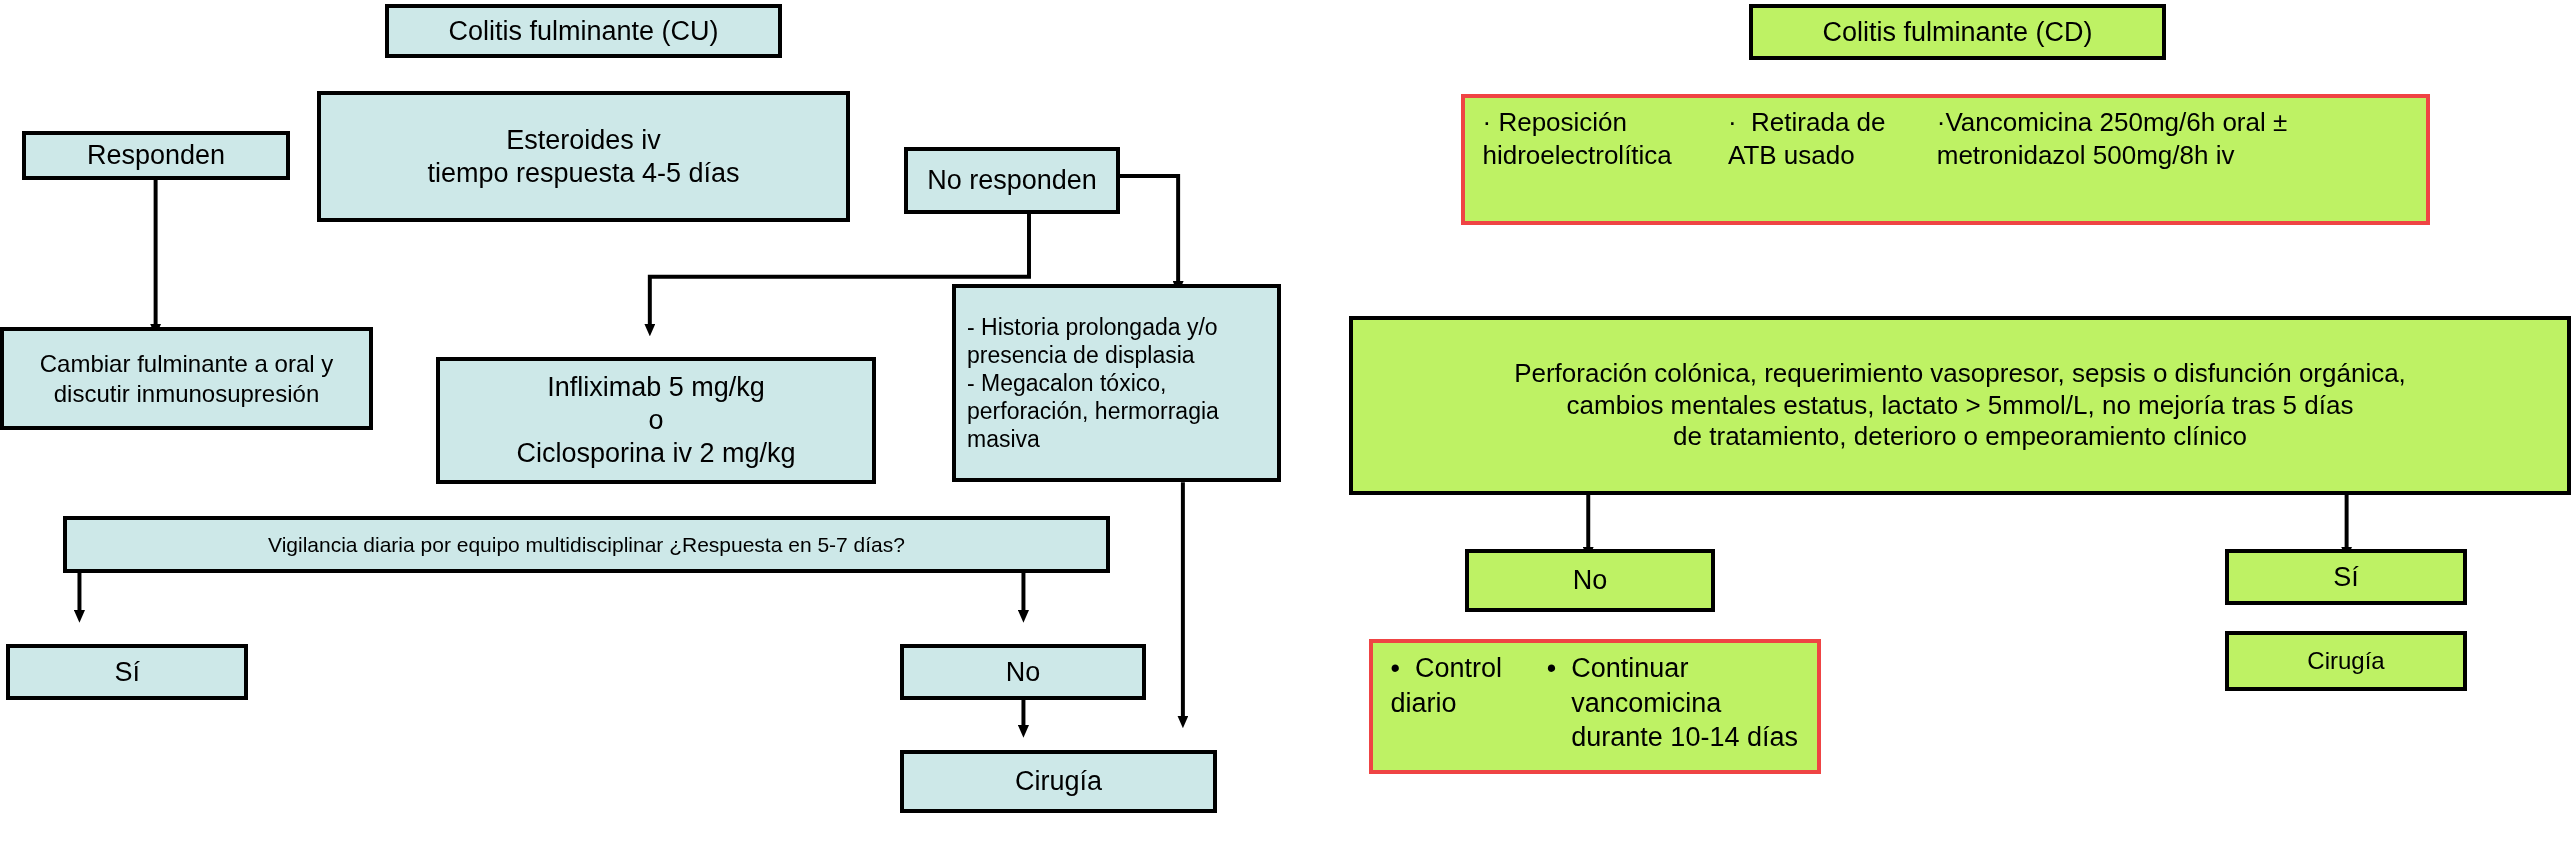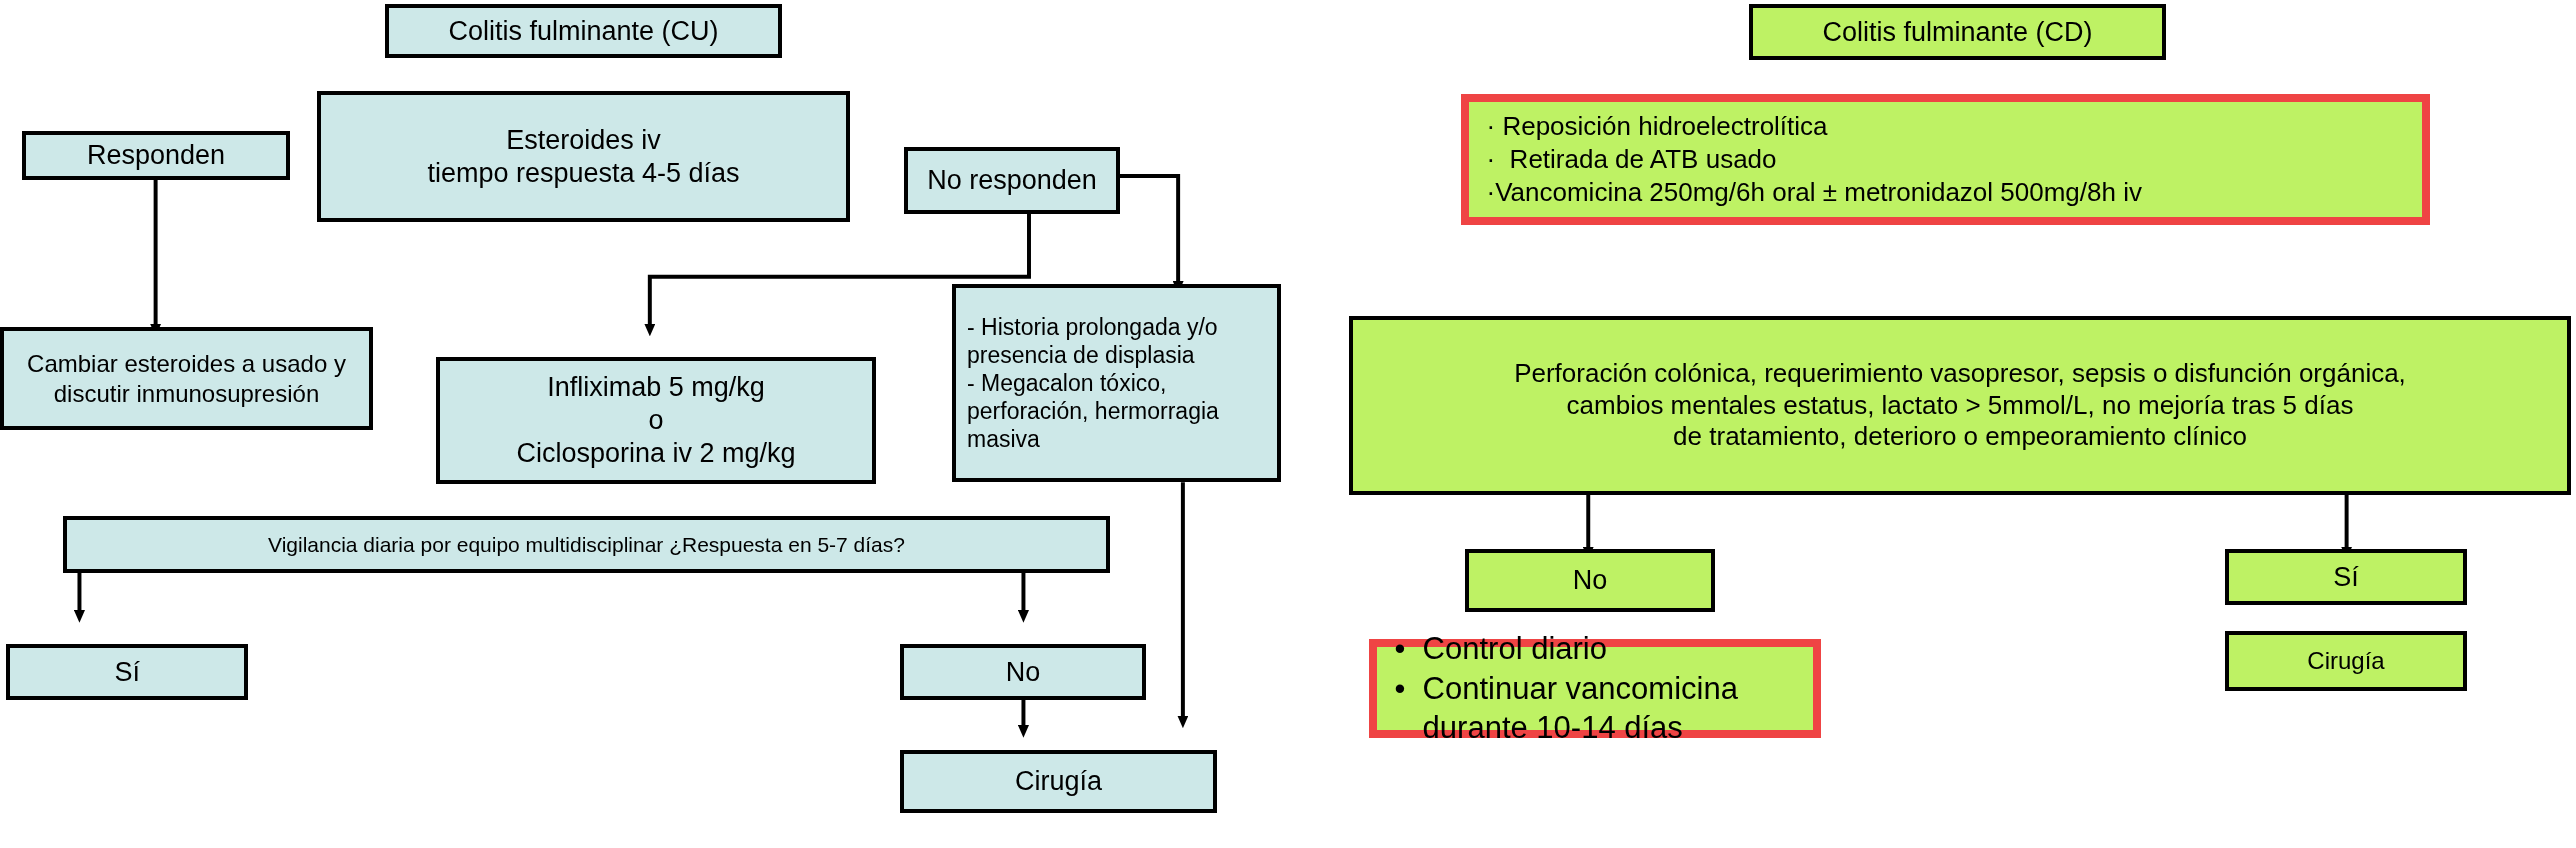--- a/index.html
+++ b/index.html
@@ -28,23 +28,23 @@
     white-space: pre-line;
   }
   .cu { background: #cde8e8; }
   .cd { background: #bef264; }
   .node.left-align {
     justify-content: flex-start;
     text-align: left;
   }
   .bullets {
     position: absolute;
-    border: 8px solid #ef4444;
+    border: 4px solid #ef4444;
     display: flex;
-    flex-direction: column;
+    flex-direction: row;
     justify-content: center;
     padding: 8px 17.5px;
     color: #000000;
   }
   .bullets .bl {
     display: block;
     line-height: 1.28;
     white-space: pre-line;
   }
   svg.edges {
@@ -97,21 +97,21 @@
   <div class="node cu" style="left:317px; top:91px; width:533px; height:131px; font-size:27px;">
     <span>Esteroides iv
 tiempo respuesta 4-5 días</span>
   </div>
 
   <div class="node cu" style="left:904px; top:147px; width:216px; height:67px; font-size:27px;">
     <span>No responden</span>
   </div>
 
   <div class="node cu" style="left:0px; top:327px; width:373px; height:103px; font-size:24px;">
-    <span>Cambiar esteroides a usado y
+    <span>Cambiar fulminante a oral y
 discutir inmunosupresión</span>
   </div>
 
   <div class="node cu" style="left:436px; top:357px; width:440px; height:127px; font-size:27px;">
     <span>Infliximab 5 mg/kg
 o
 Ciclosporina iv 2 mg/kg</span>
   </div>
 
   <div class="node cu left-align" style="left:952px; top:284px; width:329px; height:198px; font-size:23px; padding:9.5px 11px;">
@@ -155,21 +155,21 @@
   </div>
 
   <div class="node cd" style="left:1465px; top:549px; width:250px; height:63px; font-size:27px;">
     <span>No</span>
   </div>
 
   <div class="node cd" style="left:2225px; top:549px; width:242px; height:56px; font-size:27px;">
     <span>Sí</span>
   </div>
 
-  <div class="bullets cd" style="left:1369px; top:639px; width:452px; height:99px; font-size:31px;">
+  <div class="bullets cd" style="left:1369px; top:639px; width:452px; height:135px; font-size:27px;">
     <span class="bl">•&nbsp;&nbsp;<span>Control diario</span></span>
     <span class="bl" style="display:flex;">
       <span style="white-space:nowrap;">•&nbsp;&nbsp;</span><span style="white-space:pre-line;">Continuar vancomicina
 durante 10-14 días</span>
     </span>
   </div>
 
   <div class="node cd" style="left:2225px; top:631px; width:242px; height:60px; font-size:24px;">
     <span>Cirugía</span>
   </div>

